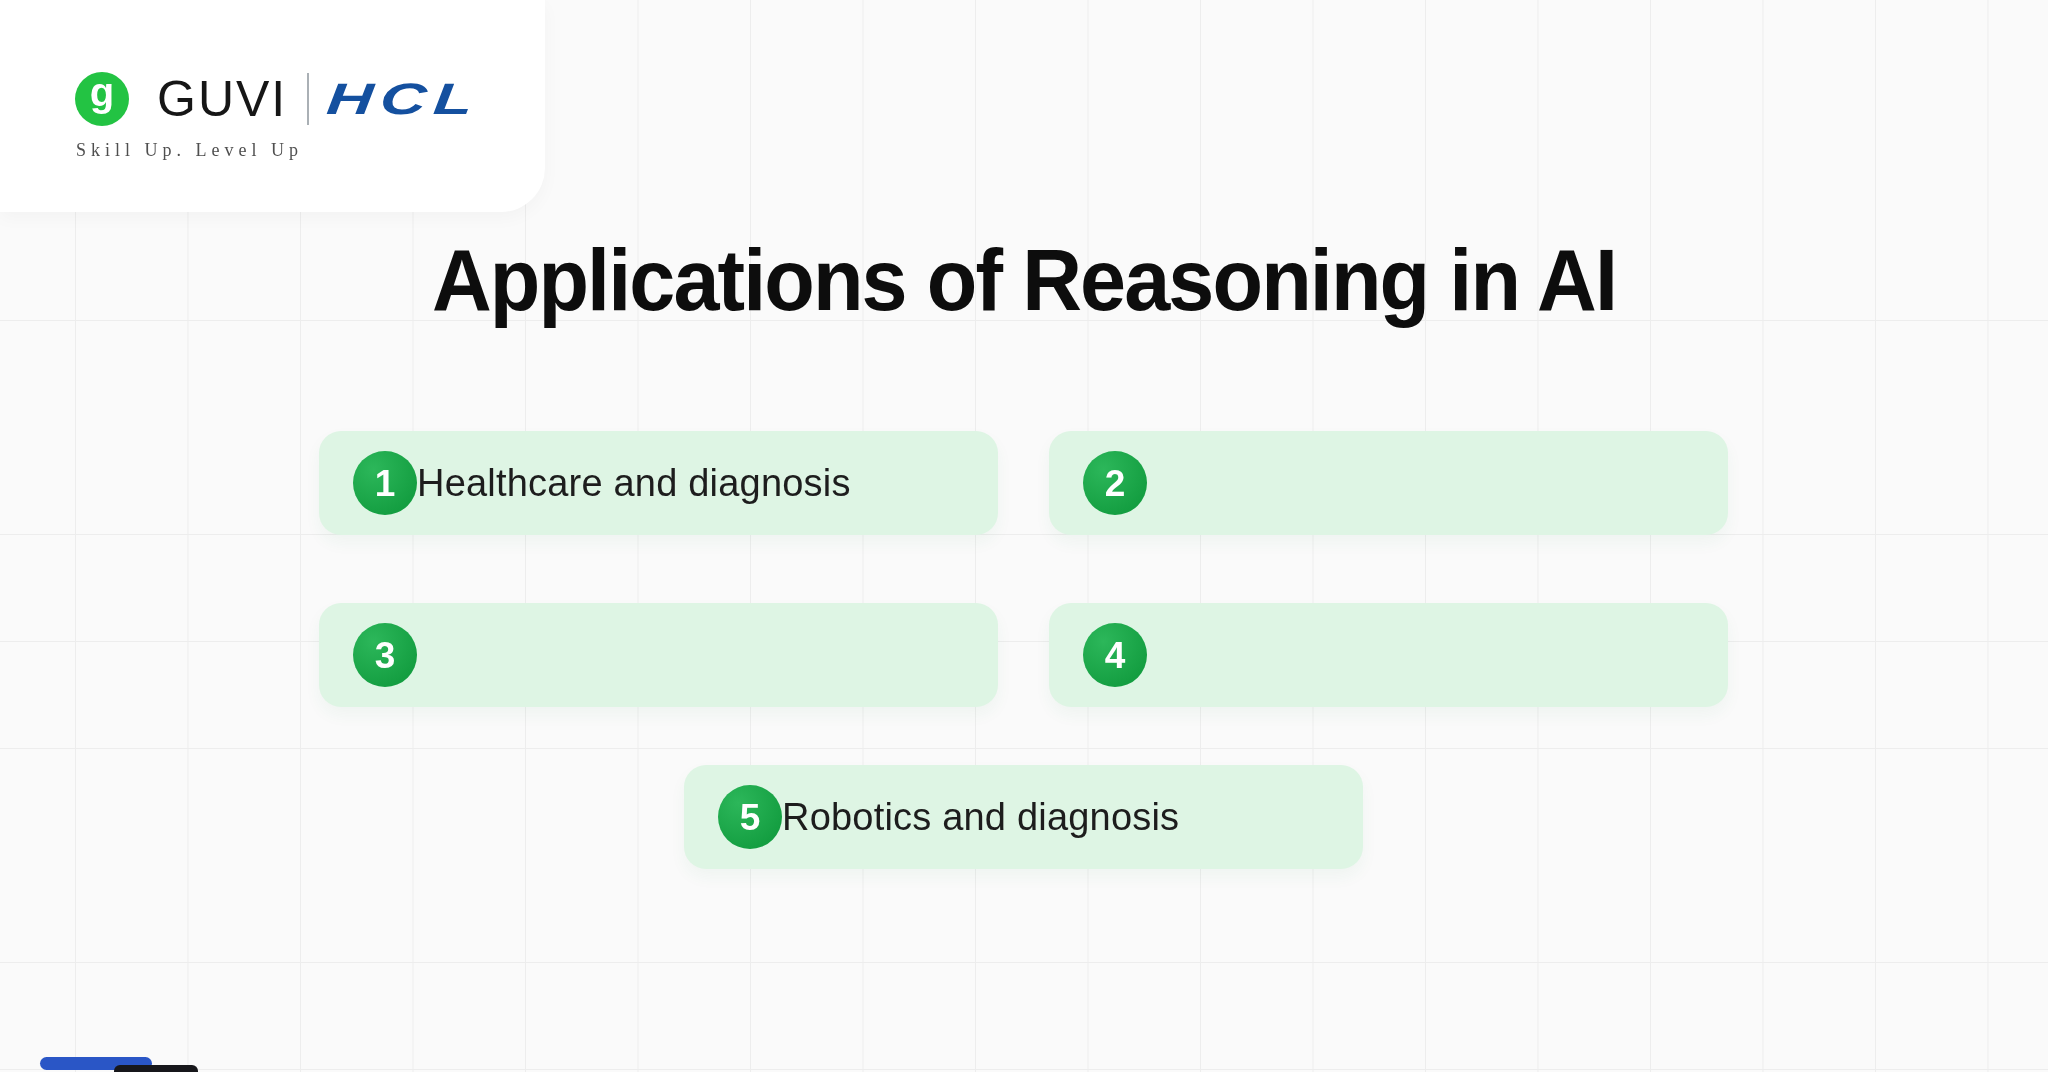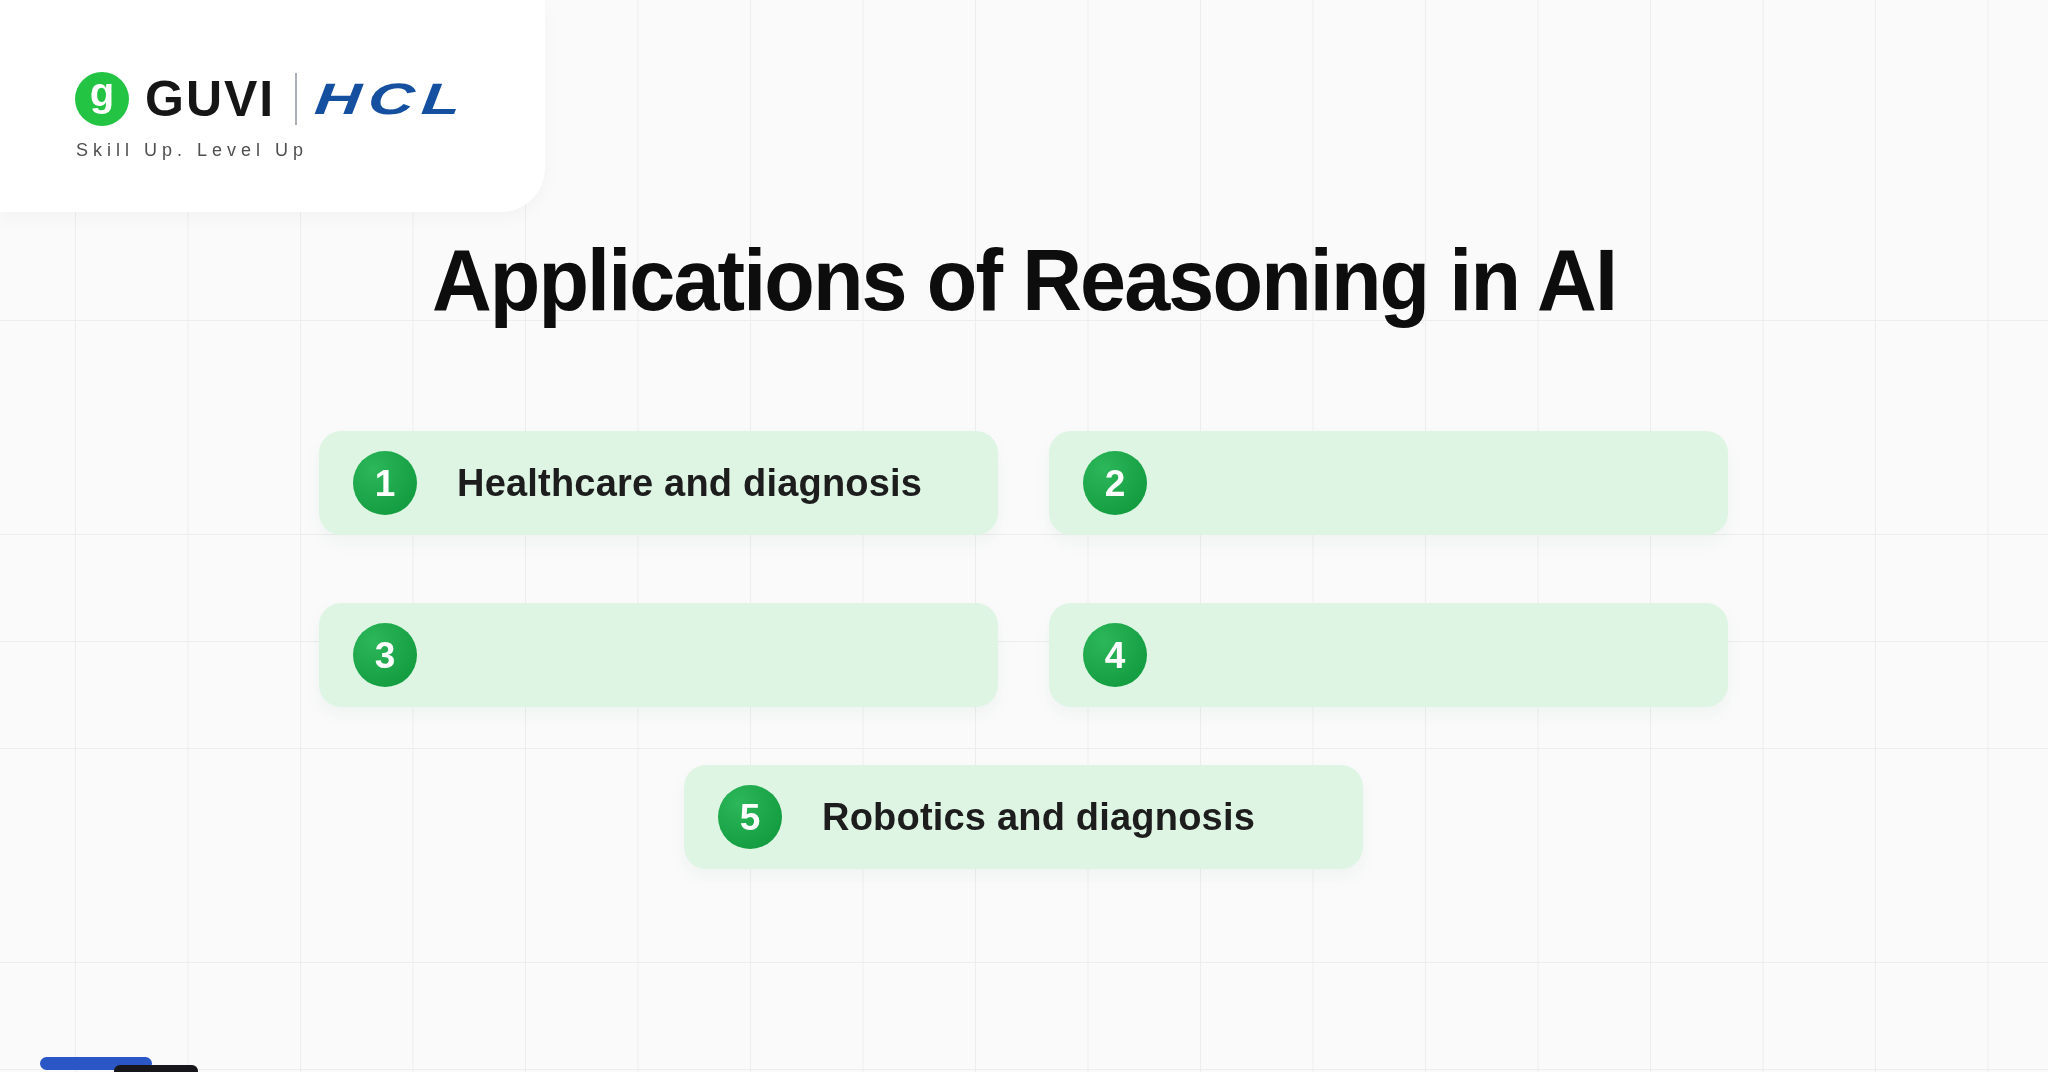--- a/index.html
+++ b/index.html
@@ -22,34 +22,34 @@
   }
   .logo-row{position:absolute;left:75px;top:72px;display:flex;align-items:center;}
   .guvi-mark{
     width:54px;height:54px;border-radius:50%;
     background:var(--guvi-green,#23c343);
     display:flex;align-items:center;justify-content:center;
     color:#ffffff;font-size:40px;font-weight:bold;line-height:1;
     padding-bottom:14px;box-sizing:border-box;
   }
   .guvi-word{
-    margin-left:16px;font-size:50px;font-weight:bold;color:#161616;
+    margin-left:28px;font-size:50px;font-weight:normal;color:#161616;
     letter-spacing:2px;line-height:1;
   }
   .logo-divider{
     width:2px;height:52px;background:#aab0b5;margin:0 18px 0 20px;
   }
   .hcl-word{
     font-size:44px;font-weight:bold;font-style:italic;
     color:var(--hcl-blue,#14509f);letter-spacing:5px;line-height:1;
     transform:scaleX(1.45) skewX(-4deg);transform-origin:left center;
   }
   .tagline{
     position:absolute;left:76px;top:140px;
-    font-size:18px;letter-spacing:5px;color:#4f4f4f;
+    font-size:18px;letter-spacing:5px;color:#4f4f4f;font-family:Liberation Serif, serif;
   }
 
   
   .page-title{
     position:absolute;left:0;top:236px;width:2048px;text-align:center;
     font-size:88px;font-weight:bold;color:var(--title-color,#0d0d0d);
     letter-spacing:-2px;line-height:1;
     transform:scaleX(0.94);
   }
 
@@ -66,21 +66,21 @@
   .card.pos-4{left:1049px;top:603px;}
   .card.pos-5{left:684px;top:765px;}
   .badge{
     width:64px;height:64px;margin-left:34px;border-radius:50%;
     background:radial-gradient(circle at 32% 28%, var(--badge-green-light,#2cb75a), var(--badge-green,#149e41) 75%);
     color:#ffffff;font-size:37px;font-weight:bold;
     display:flex;align-items:center;justify-content:center;
     flex:0 0 auto;line-height:1;
   }
   .card-label{
-    margin-left:40px;font-size:38px;font-weight:700;color:#1d1d1d;
+    font-size:38px;font-weight:400;color:#1d1d1d;
     letter-spacing:0.2px;white-space:nowrap;
   }
 
   
   .accent-bar-blue{
     position:absolute;left:40px;top:1057px;width:112px;height:13px;
     border-radius:7px;background:var(--accent-bar-blue,#2a56c6);
   }
   .accent-bar-dark{
     position:absolute;left:114px;top:1065px;width:84px;height:12px;

